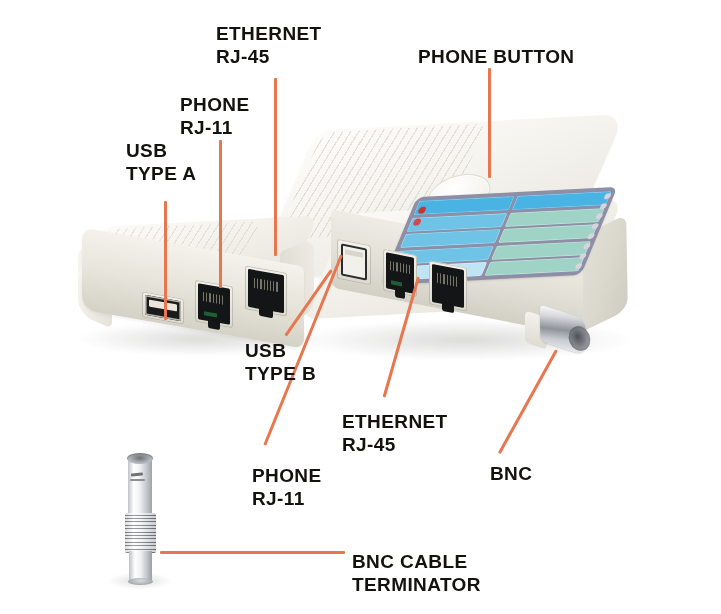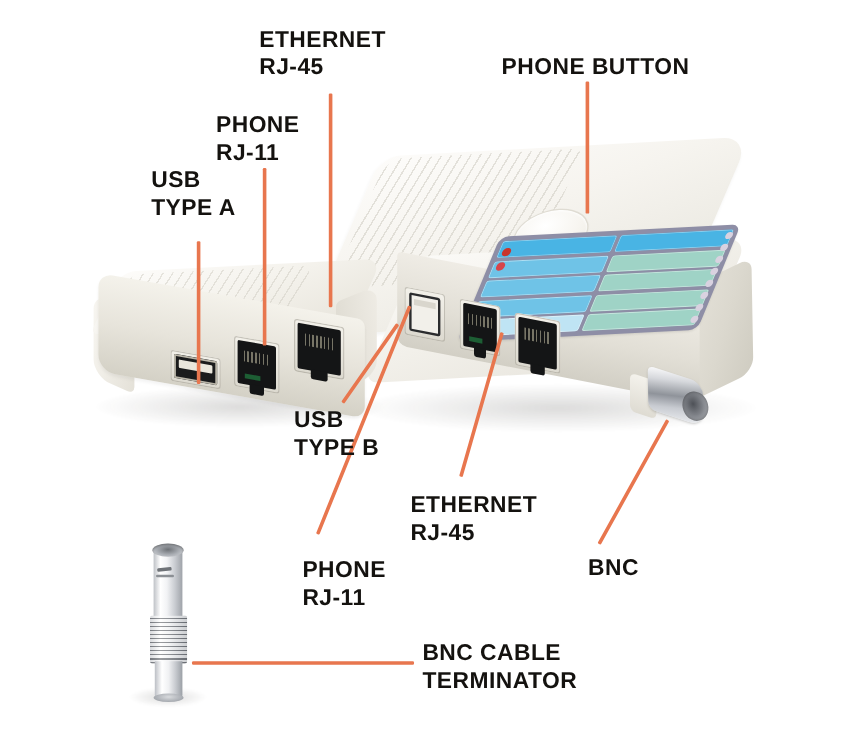--- a/index.html
+++ b/index.html
@@ -447,16 +447,16 @@
 TYPE B</div>
 
   <div class="callout" style="left:342px;top:410px;">ETHERNET
 RJ-45</div>
 
   <div class="callout" style="left:252px;top:464px;">PHONE
 RJ-11</div>
 
   <div class="callout" style="left:490px;top:462px;">BNC</div>
 
-  <div class="callout" style="left:352px;top:533px;">BNC CABLE
+  <div class="callout" style="left:352px;top:550px;">BNC CABLE
 TERMINATOR</div>
 
 </div>
 
 </body></html>

